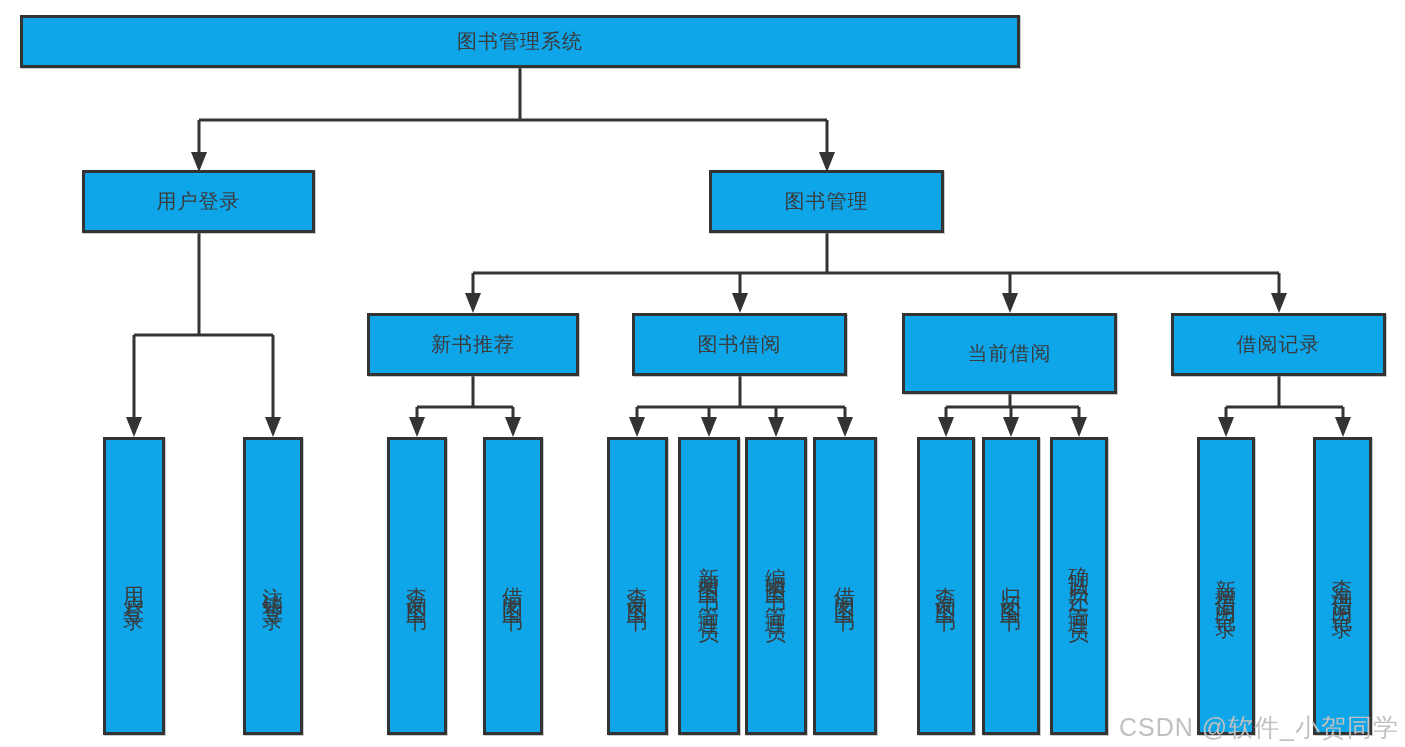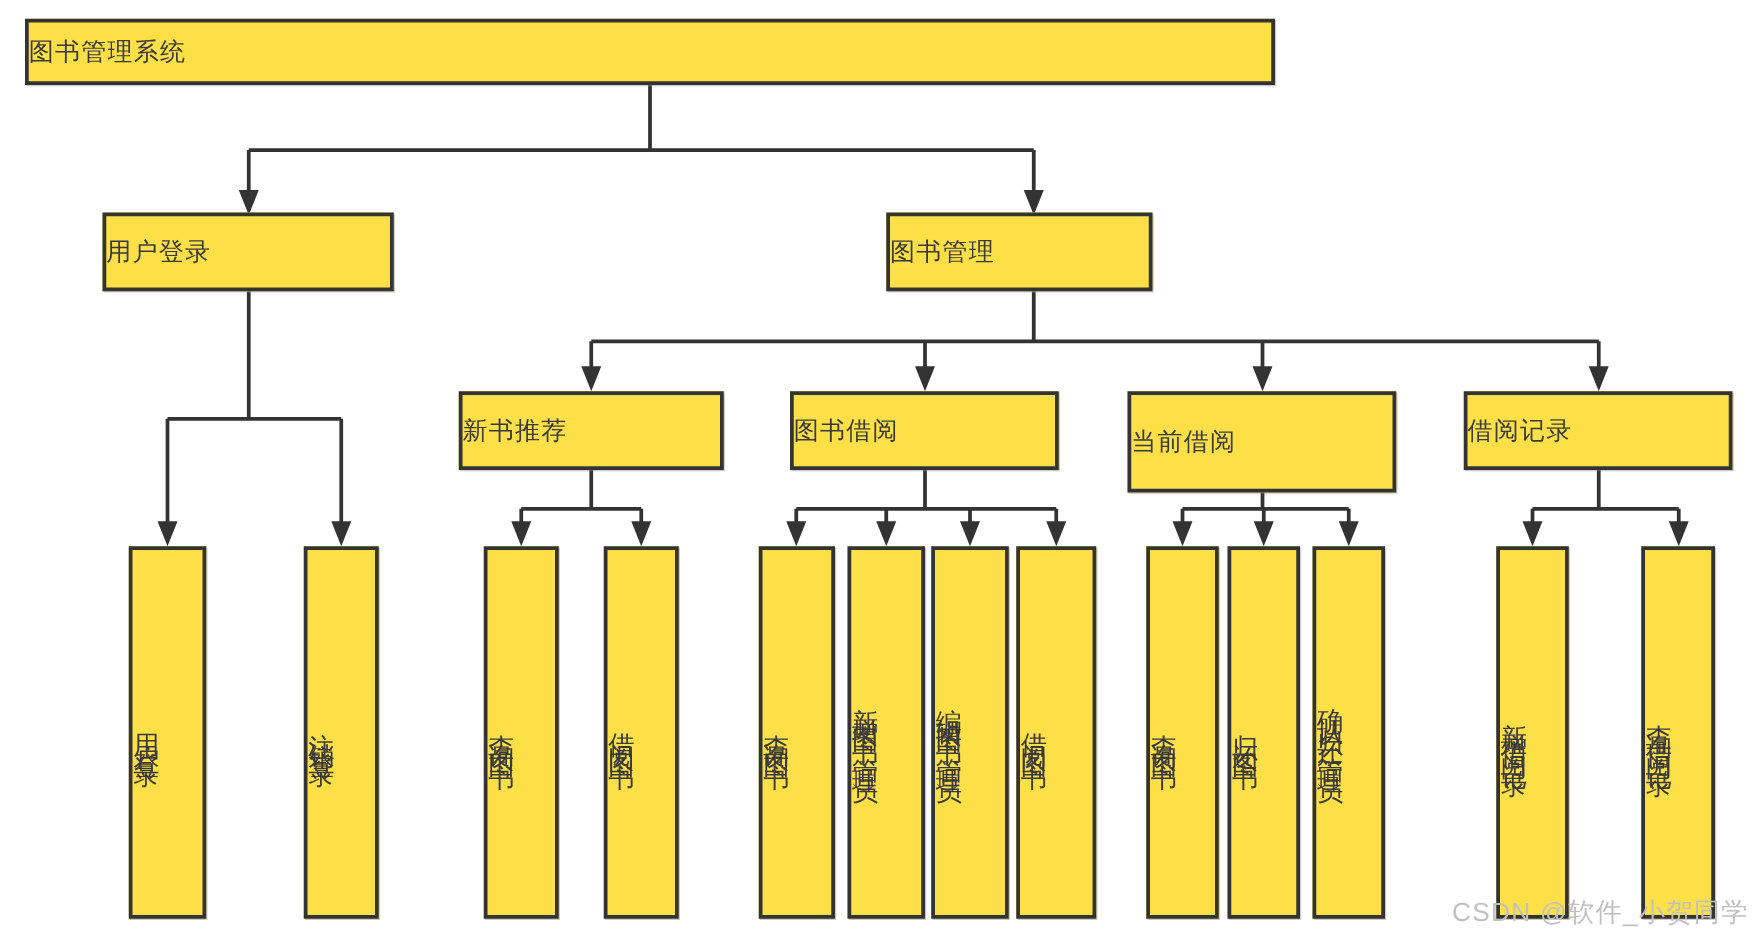--- a/index.html
+++ b/index.html
@@ -26,45 +26,46 @@
     stroke-width: 3;
     fill: none;
   }
   .connectors polygon {
     fill: #333333;
     stroke: none;
   }
   .box {
     position: absolute;
     box-sizing: border-box;
-    background: #fde047;
+    background: #0ea5e9;
     border: 3px solid #333333;
     box-shadow: 1px 1px 0 rgba(140,140,140,0.45);
     display: flex;
     align-items: center;
+    justify-content: center;
     color: #3a3a3a;
   }
   .box.h span {
     font-size: 20px;
     letter-spacing: 1px;
     white-space: nowrap;
   }
   .box.v span {
     writing-mode: vertical-lr;
     text-orientation: mixed;
     font-size: 21px;
     line-height: 1;
     letter-spacing: 8px;
     white-space: nowrap;
   }
   .watermark {
     position: absolute;
     right: 6px;
     bottom: 3px;
-    font-size: 21px;
+    font-size: 25px;
     color: #c0c0c0;
     letter-spacing: 1px;
     pointer-events: none;
   }
 </style>
 </head>
 <body>
 
 <div class="canvas">
 
@@ -118,21 +119,21 @@
     </g>
   </svg>
 
   <div class="box h" style="left:20px;top:15px;width:1000px;height:53px">
     <span>图书管理系统</span>
   </div>
 
   <div class="box h" style="left:82px;top:170px;width:233px;height:63px">
     <span>用户登录</span>
   </div>
-  <div class="box h" style="left:709px;top:170px;width:213px;height:63px">
+  <div class="box h" style="left:709px;top:170px;width:235px;height:63px">
     <span>图书管理</span>
   </div>
 
   <div class="box h" style="left:367px;top:313px;width:212px;height:63px">
     <span>新书推荐</span>
   </div>
   <div class="box h" style="left:632px;top:313px;width:215px;height:63px">
     <span>图书借阅</span>
   </div>
   <div class="box h" style="left:902px;top:313px;width:215px;height:81px">

